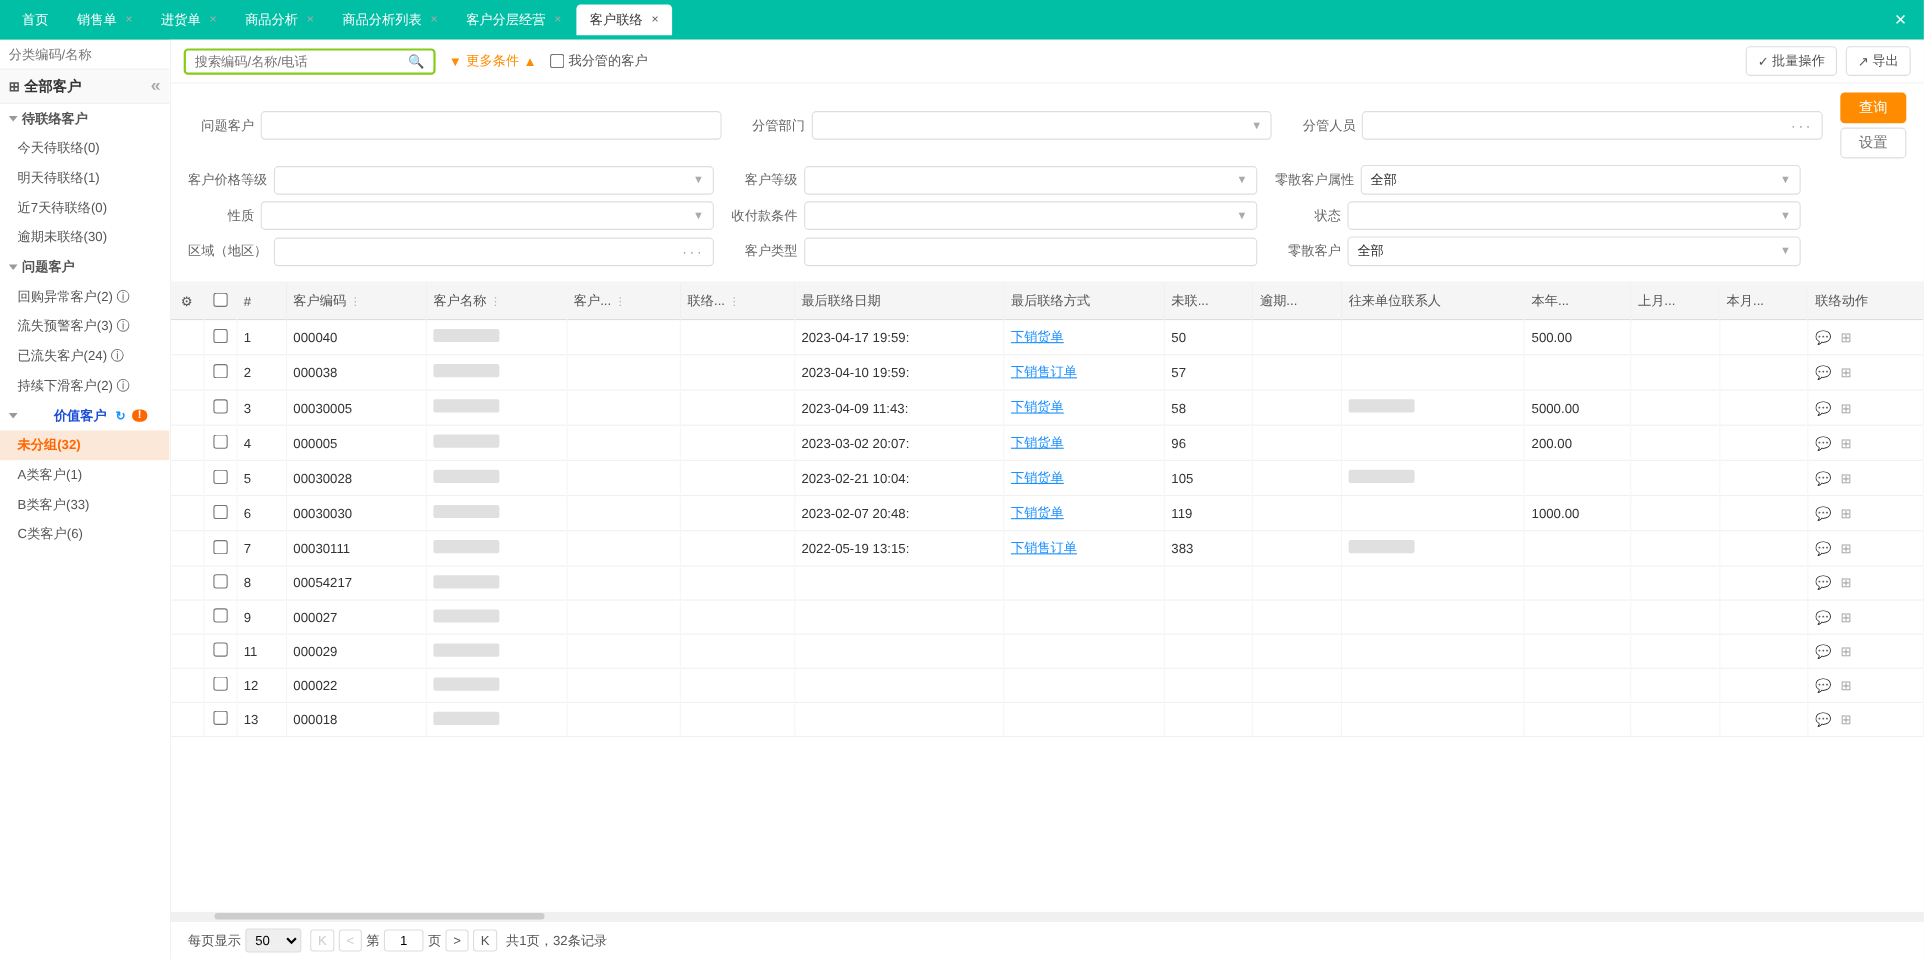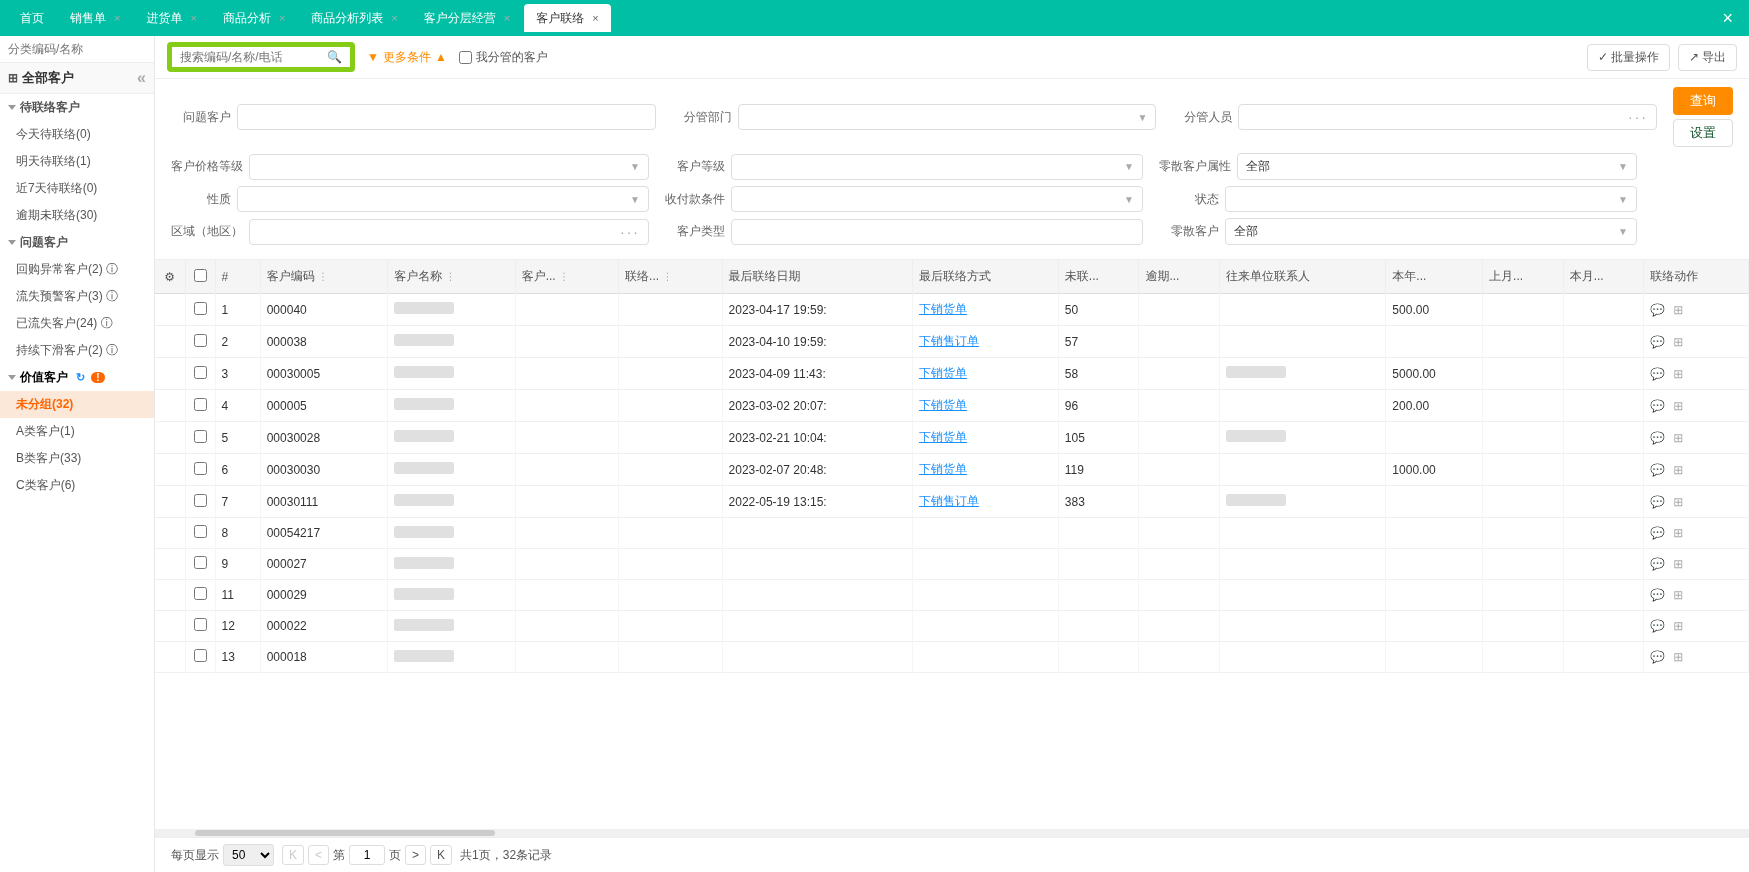--- a/index.html
+++ b/index.html
@@ -121,25 +121,25 @@
       background: #fff;
       border-bottom: 1px solid #eee;
       padding: 6px 12px;
       display: flex;
       align-items: center;
       gap: 12px;
     }
     .filter-search {
       display: flex;
       align-items: center;
-      border: 5px solid #84cc16;
+      border: 2px solid #84cc16;
       border-radius: 4px;
       padding: 3px 8px;
       gap: 4px;
-      width: 188px;
+      width: 229px;
     }
     .filter-search input { border: none; outline: none; font-size: 12px; flex: 1; }
     .filter-more {
       display: flex;
       align-items: center;
       gap: 4px;
       color: #ff8c00;
       cursor: pointer;
     }
     .filter-checkbox { display: flex; align-items: center; gap: 4px; color: #555; cursor: pointer; }
@@ -213,21 +213,21 @@
       background: #ff8c00;
       color: #fff;
       border: none;
       border-radius: 4px;
       padding: 5px 16px;
       cursor: pointer;
       font-size: 13px;
     }
     .btn-reset {
       background: #fff;
-      color: #14532d;
+      color: #737373;
       border: 1px solid #ddd;
       border-radius: 4px;
       padding: 4px 16px;
       cursor: pointer;
       font-size: 13px;
     }
 
     
     .table-wrapper {
       flex: 1;
@@ -374,21 +374,21 @@
       <span class="arrow-down"></span>
       <span>问题客户</span>
     </div>
     <div class="sidebar-item">回购异常客户(2) ⓘ</div>
     <div class="sidebar-item">流失预警客户(3) ⓘ</div>
     <div class="sidebar-item">已流失客户(24) ⓘ</div>
     <div class="sidebar-item">持续下滑客户(2) ⓘ</div>
 
     <div class="sidebar-subsection orange">
       <span class="arrow-down"></span>
-      <span style="color:#000000;">价值客户</span>
+      <span style="color:#1d4ed8;margin-left:29px;">价值客户</span>
       <span style="color:#1890ff;font-size:11px;margin-left:4px;">↻</span>
       <span class="badge-orange">!</span>
     </div>
     <div class="sidebar-item active">未分组(32)</div>
     <div class="sidebar-item">A类客户(1)</div>
     <div class="sidebar-item">B类客户(33)</div>
     <div class="sidebar-item">C类客户(6)</div>
   </div>
 
   <div class="content-area">

